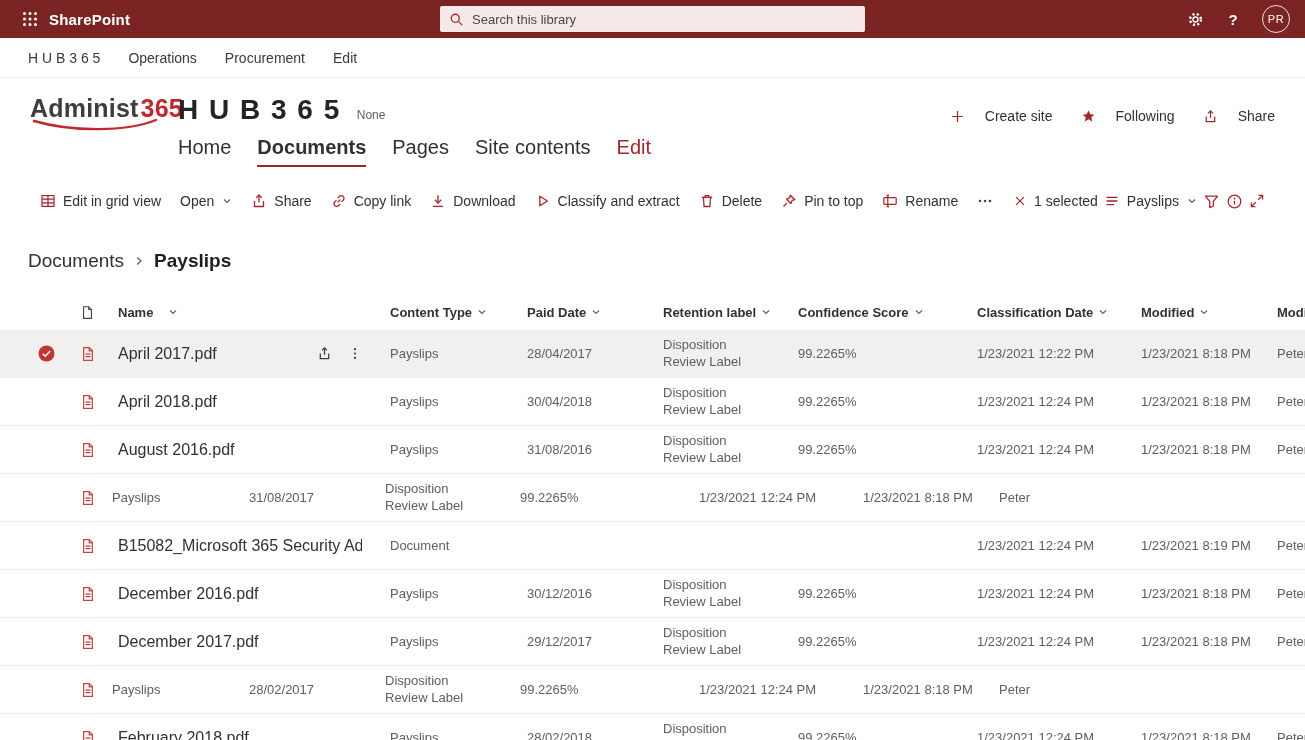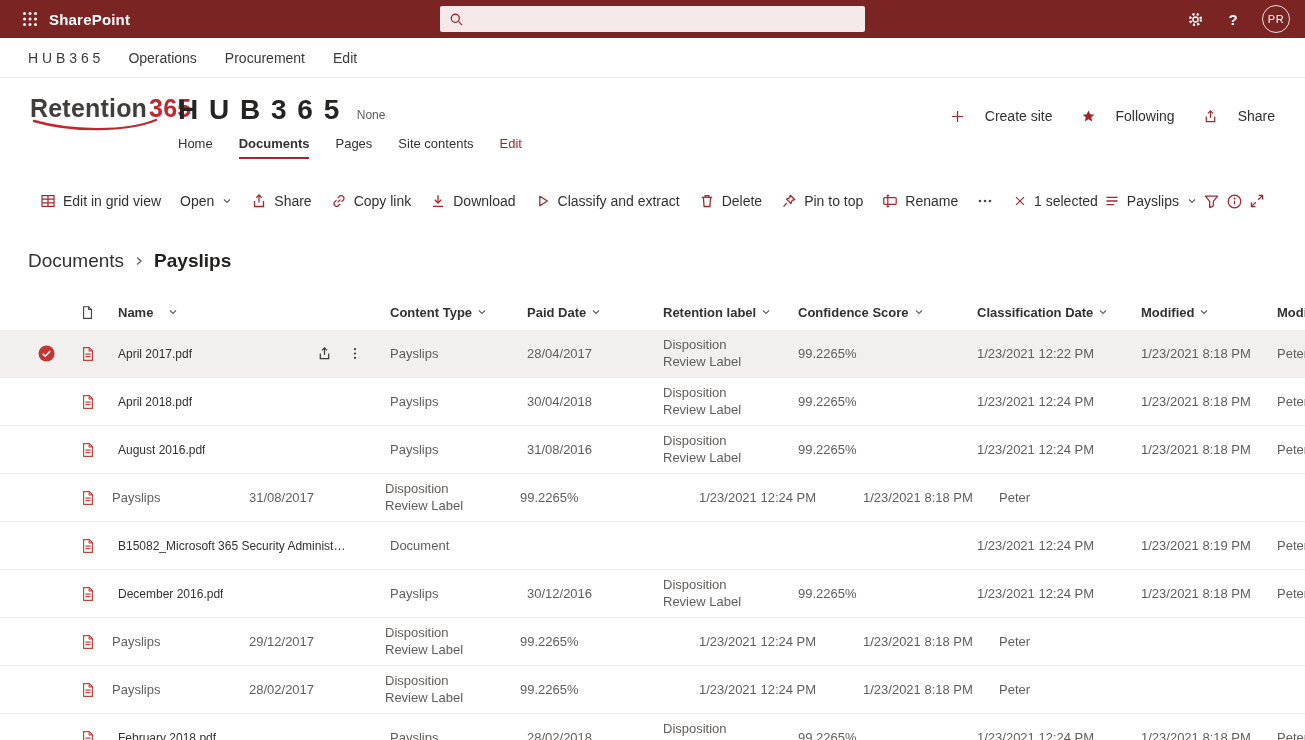--- a/index.html
+++ b/index.html
@@ -26,21 +26,21 @@
 
   
   .site-header{position:relative;height:104px;}
   .logo{position:absolute;left:30px;top:16px;width:136px;}
   .logo-text{font-size:25px;color:#3f3e3c;font-weight:600;letter-spacing:.2px;}
   .logo-365{color:#c1272d;font-weight:700;margin-left:2px;}
   .logo-swoosh{display:block;margin-top:-5px;}
   .title-row{position:absolute;left:178px;top:16px;display:flex;align-items:baseline;gap:16px;}
   .site-title{font-size:28px;font-weight:700;letter-spacing:1.5px;color:#252423;}
   .site-subtitle{font-size:12px;color:#605e5c;}
-  .site-nav{position:absolute;left:178px;top:58px;display:flex;gap:26px;font-size:13px;align-items:flex-start;}
+  .site-nav{position:absolute;left:178px;top:58px;display:flex;gap:26px;font-size:20px;align-items:flex-start;}
   .nav-item{padding-bottom:6px;color:#323130;cursor:pointer;white-space:nowrap;}
   .nav-item.active{font-weight:700;border-bottom:2px solid #a4262c;}
   .nav-item.accent{color:#a4262c;}
   .site-actions{position:absolute;right:30px;top:30px;display:flex;gap:28px;align-items:center;font-size:14px;}
   .action{display:flex;align-items:center;gap:20px;cursor:pointer;white-space:nowrap;}
 
   
   .command-bar{height:38px;display:flex;align-items:center;padding:0 40px;gap:19px;font-size:14px;}
   .cmd-item{display:flex;align-items:center;gap:7px;white-space:nowrap;cursor:pointer;}
   .ic{display:inline-flex;align-items:center;justify-content:center;line-height:0;}
@@ -66,21 +66,21 @@
   .c-sel{flex:0 0 60px;padding-left:38px;display:flex;align-items:center;}
   .c-icon{flex:0 0 52px;padding-left:20px;display:flex;align-items:center;}
   .c-name{flex:0 0 278px;padding-left:6px;padding-right:28px;display:flex;align-items:center;min-width:0;gap:15px;}
   .c-ctype{flex:0 0 137px;}
   .c-paid{flex:0 0 136px;}
   .c-ret{flex:0 0 135px;}
   .c-conf{flex:0 0 179px;}
   .c-class{flex:0 0 164px;}
   .c-mod{flex:0 0 136px;}
   .c-modby{flex:0 0 120px;white-space:nowrap;overflow:hidden;}
-  .fname{font-size:12px;color:#323130;white-space:nowrap;overflow:hidden;}
+  .fname{font-size:16px;color:#323130;white-space:nowrap;overflow:hidden;}
   .hover-icons{display:none;margin-left:auto;align-items:center;gap:16px;color:#3b3a39;}
   .selected .hover-icons{display:flex;}
   .check-circle{display:none;line-height:0;}
   .selected .check-circle{display:inline-flex;}
   .ret-inner{display:inline-block;width:106px;line-height:1.3;}
 </style>
 </head>
 <body>
 
 <div class="topbar">
@@ -99,20 +99,21 @@
   </span>
   <span class="sp-name">SharePoint</span>
 
   <div class="searchbox">
     <span class="ic">
       <svg width="15" height="15" viewBox="0 0 16 16" fill="none" stroke="currentColor" stroke-width="1.4">
           <circle cx="6.7" cy="6.7" r="4.3"></circle>
           <path d="M10 10l4 4"></path>
         </svg>
     </span>
+    <input type="text" placeholder="Search this library" style="">
   </div>
 
   <div class="topbar-right">
     <span class="ic">
       <svg width="17" height="17" viewBox="0 0 16 16" fill="none" stroke="currentColor">
           <circle cx="8" cy="8" r="5.1" stroke-width="2.2" stroke-dasharray="2 2.1"></circle>
           <circle cx="8" cy="8" r="2.4" stroke-width="1.3"></circle>
         </svg>
     </span>
     <span class="help-btn">?</span>
@@ -122,21 +123,21 @@
 
 <div class="hubnav">
   <span class="hubnav-item">H U B 3 6 5</span>
   <span class="hubnav-item">Operations</span>
   <span class="hubnav-item">Procurement</span>
   <span class="hubnav-item">Edit</span>
 </div>
 
 <div class="site-header">
   <div class="logo">
-    <span class="logo-text"><span>Retention</span><span class="logo-365">365</span></span>
+    <span class="logo-text"><span>Administ</span><span class="logo-365">365</span></span>
     <svg class="logo-swoosh" width="130" height="16" viewBox="0 0 130 16">
         <path d="M4 3 C 42 14, 96 14, 126 2" fill="none" stroke="#c1272d" stroke-width="2.4" stroke-linecap="round"></path>
       </svg>
   </div>
 
   <div class="title-row">
     <span class="site-title">H U B 3 6 5</span>
     <span class="site-subtitle">None</span>
   </div>
 
@@ -566,20 +567,24 @@
     </div>
     <div class="c-icon">
       <span class="ic">
         <svg width="16" height="16" viewBox="0 0 16 16" fill="none" stroke="#c8433e" stroke-width="1.2">
               <path d="M3.6 1.6h5.6l3.2 3v9.8H3.6z"></path>
               <path d="M9.2 1.6v3.2h3.2"></path>
               <path d="M5.4 8.2h5.2M5.4 10.6h5.2"></path>
             </svg>
       </span>
     </div>
+    <div class="c-name">
+      <span class="fname">December 2017.pdf</span>
+
+    </div>
     <div class="c-ctype">Payslips</div>
     <div class="c-paid">29/12/2017</div>
     <div class="c-ret"><span class="ret-inner">Disposition Review Label</span></div>
     <div class="c-conf">99.2265%</div>
     <div class="c-class">1/23/2021 12:24 PM</div>
     <div class="c-mod">1/23/2021 8:18 PM</div>
     <div class="c-modby">Peter</div>
   </div>
       <div class="trow table-row">
     <div class="c-sel">

